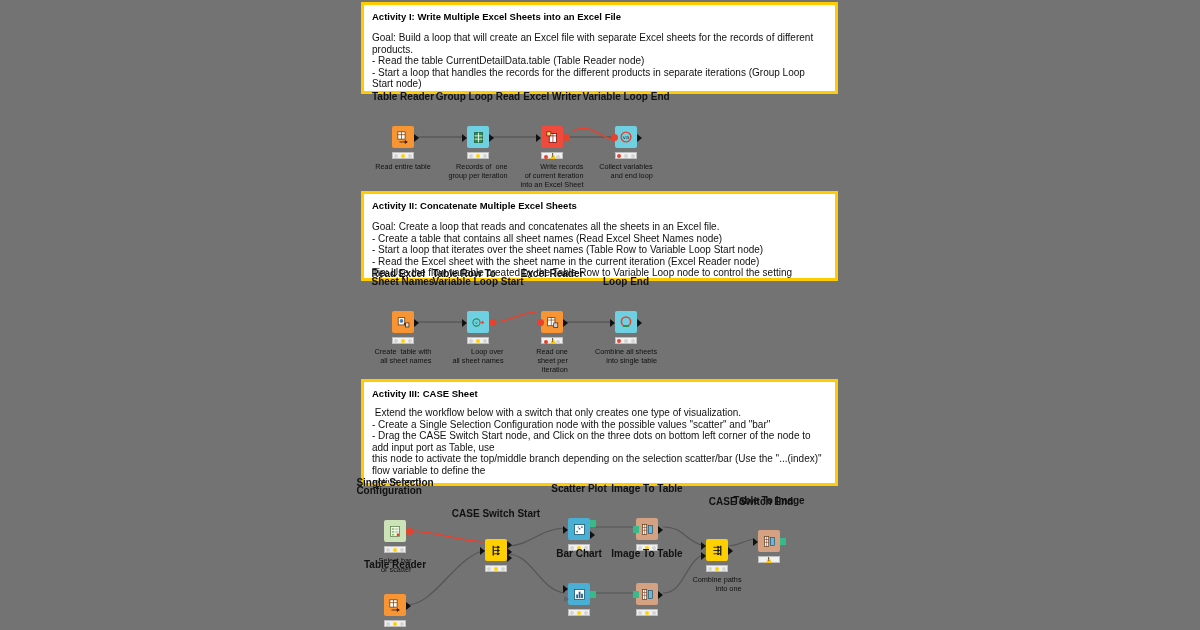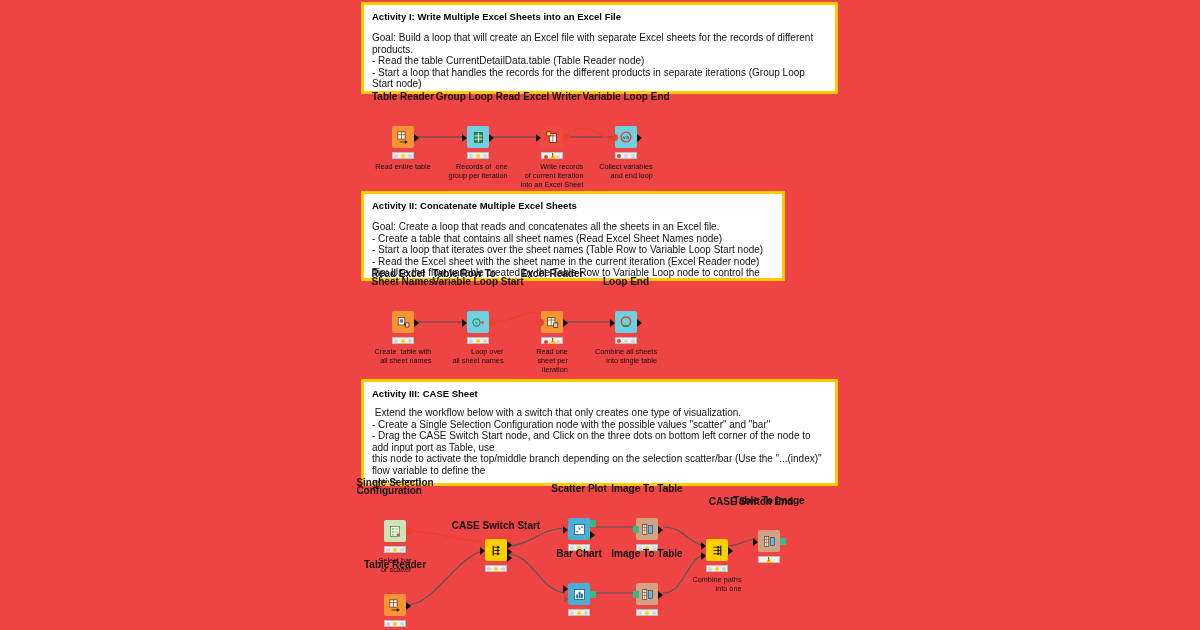--- a/index.html
+++ b/index.html
@@ -3,21 +3,21 @@
 <meta charset="utf-8">
 <style>
   * { box-sizing: border-box; }
   html, body {
     margin: 0; padding: 0;
     width: 1200px; height: 630px;
     background: #ffffff;
     font-family: "Liberation Sans", sans-serif;
     overflow: hidden;
   }
-  #page { position: relative; width: 1200px; height: 630px; background: #ef4444; }
+  #page { position: relative; width: 1200px; height: 630px; background: #737373; }
 
   
   .activity-box {
     position: absolute;
     border: 3px solid #FFCC00;
     background: #ffffff;
     padding: 5px 8px 6px 8px;
     overflow: hidden;
   }
   .activity-title {
@@ -259,21 +259,21 @@
       <div class="node-status">
         <span class="led red"></span>
           <span class="led grey"></span>
           <span class="led grey"></span>
       </div>
       <div class="node-desc">Collect variables
 and end loop</div>
     </div>
   </div>
 
-  <div class="activity-box" style="left:361px; top:191px; width:424px; height:90px;">
+  <div class="activity-box" style="left:361px; top:191px; width:477px; height:90px;">
     <div class="activity-title">Activity II: Concatenate Multiple Excel Sheets</div>
     <div class="activity-body">Goal: Create a loop that reads and concatenates all the sheets in an Excel file.
 - Create a table that contains all sheet names (Read Excel Sheet Names node)
 - Start a loop that iterates over the sheet names (Table Row to Variable Loop Start node)
 - Read the Excel sheet with the sheet name in the current iteration (Excel Reader node)
 Tip: Use the flow variable created by the Table Row to Variable Loop node to control the setting sheet_name in the Flow Variable tab
 - Close the loop and concatenate the tables from the different iterations (Loop End node)</div>
   </div>
 
   <div class="wf" style="left:361px; top:298px; width:320px; height:80px;">
@@ -437,21 +437,21 @@
       <div class="port out"></div>
       <div class="node-status">
         <span class="led grey"></span>
           <span class="led yellow"></span>
           <span class="led grey"></span>
       </div>
 
     </div>
 
     <div class="node" style="left:141px; top:43px;">
-      <div class="node-label" style="bottom:8px;">CASE Switch Start</div>
+      <div class="node-label" style="bottom:20px;">CASE Switch Start</div>
       <div class="node-body" style="background:#FFD000;">
         <svg width="13" height="13" viewBox="0 0 16 16" class="gi">
           <line x1="4" y1="2" x2="4" y2="14" stroke="#1a1a1a" stroke-width="1.6"></line>
           <path d="M5 4 H11 M9.4 2.6 L11.6 4 L9.4 5.4 Z" stroke="#1a1a1a" stroke-width="1.1" fill="#1a1a1a"></path>
           <path d="M5 8 H11 M9.4 6.6 L11.6 8 L9.4 9.4 Z" stroke="#1a1a1a" stroke-width="1.1" fill="#1a1a1a"></path>
           <path d="M5 12 H11 M9.4 10.6 L11.6 12 L9.4 13.4 Z" stroke="#1a1a1a" stroke-width="1.1" fill="#1a1a1a"></path>
         </svg>
       </div>
       <div class="port in" style="top:8px;"></div>
       <div class="port out" style="top:2px;"></div>

